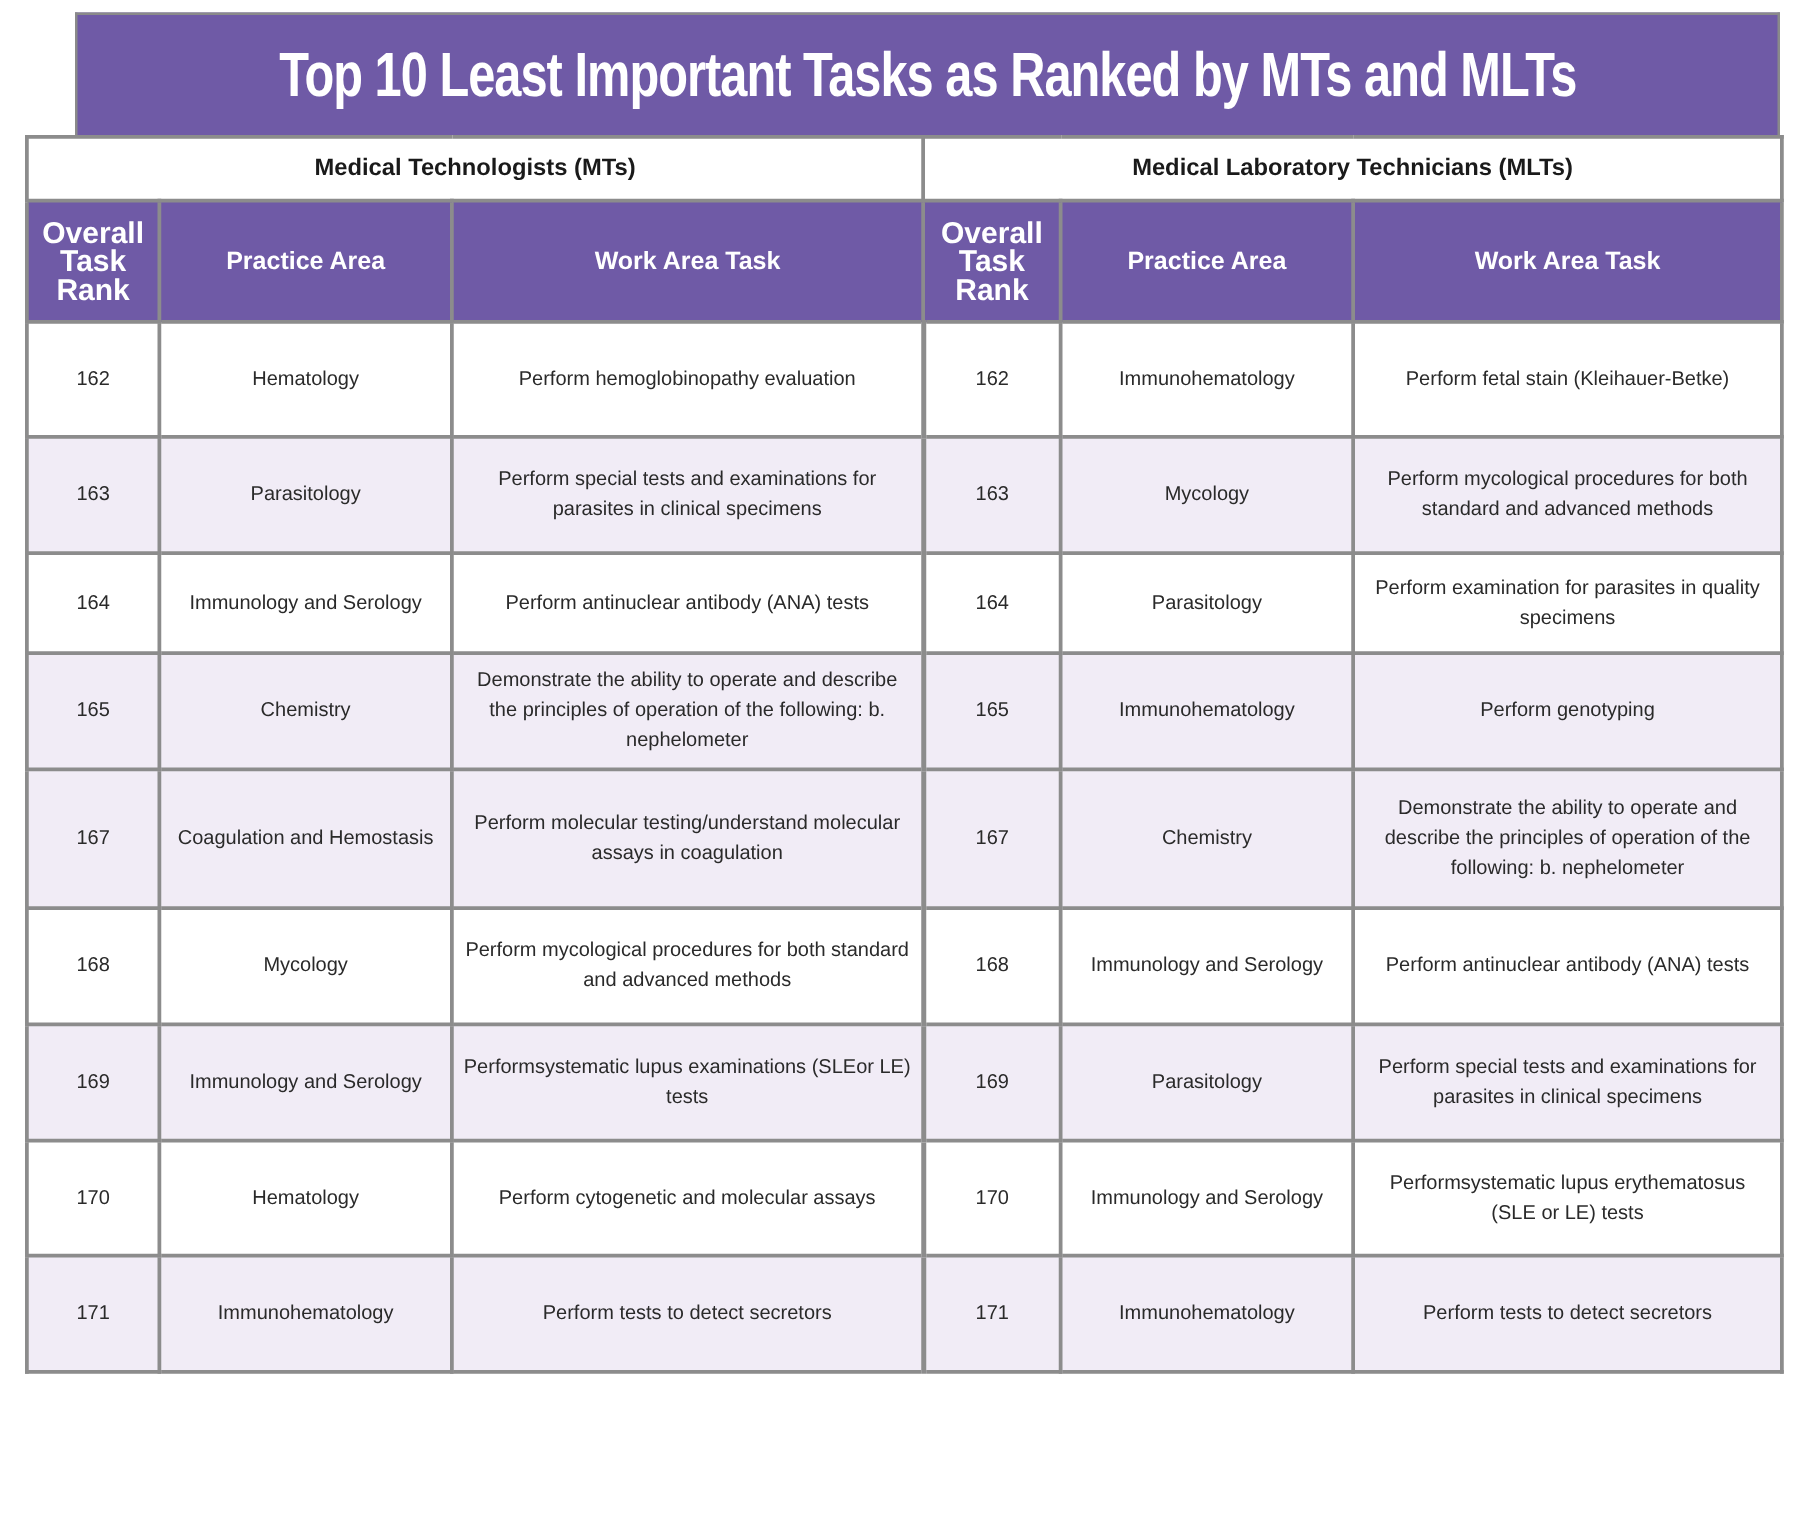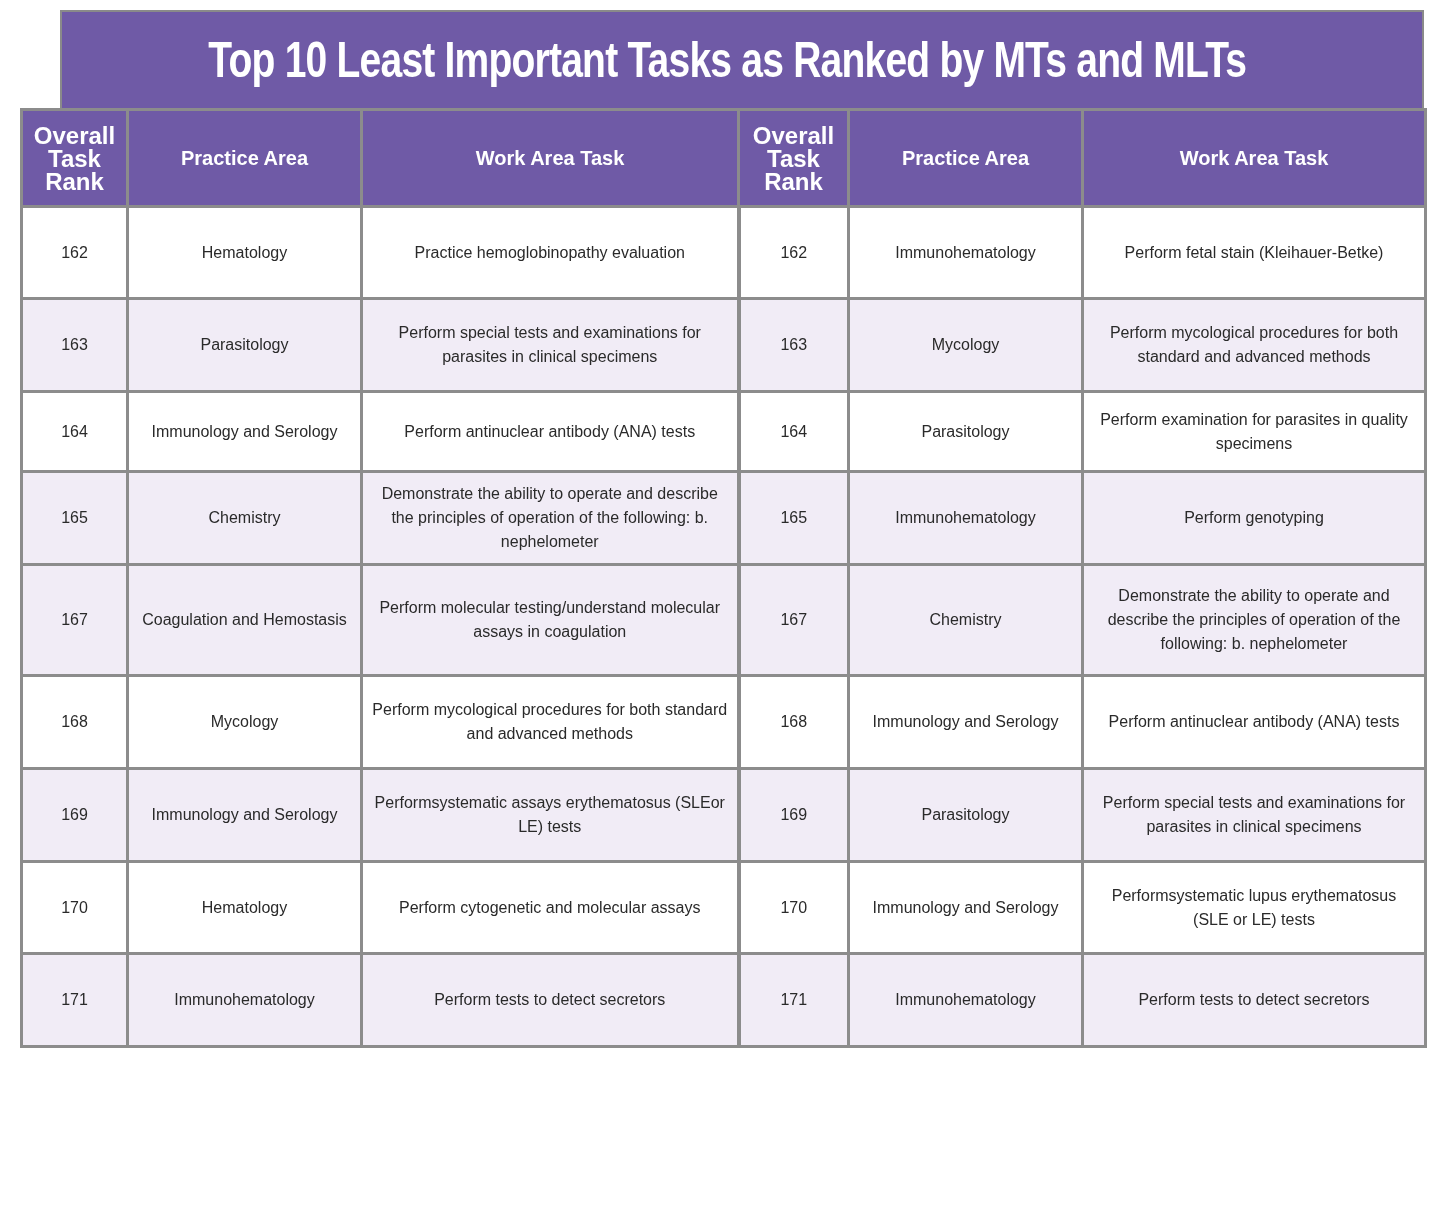--- a/index.html
+++ b/index.html
@@ -1,19 +1,19 @@
 <!DOCTYPE html>
 <html><head>
 <meta charset="utf-8">
 <style>
   html, body { margin: 0; padding: 0; background: #ffffff; }
   body { width: 1440px; height: 1218px; position: relative; overflow: hidden;
          font-family: "Liberation Sans", sans-serif; }
   .frame { position: absolute; left: 20px; top: 10px; width: 1404px; }
-  .title-bar { background: #6f5aa6; height: 98px; display: flex; align-items: center; justify-content: flex-start;
+  .title-bar { background: #6f5aa6; height: 98px; display: flex; align-items: center; justify-content: center;
                border: 2px solid #8a8a8a; border-bottom: none; box-sizing: border-box; margin-left: 40px; }
   .title-bar h1 { margin: 0; color: #ffffff; font-size: 50px; font-weight: bold; letter-spacing: -1px;
                   transform: scaleX(0.78); white-space: nowrap; }
   table { border-collapse: collapse; width: 1404px; table-layout: fixed; }
   td, th { border: 3px solid #8c8c8c; text-align: center; vertical-align: middle; padding: 0 8px;
            color: #2a2a2a; font-size: 20px; line-height: 24px; }
   .section-row th { background: #ffffff; color: #1a1a1a; font-weight: bold; font-size: 19px; height: 48px; }
   .col-head th { background: #6f5aa6; color: #ffffff; font-weight: bold; font-size: 20px; height: 94px; line-height: 23px; }
   .col-head th.rank { font-size: 24px; }
   tbody tr.odd td { background: #ffffff; }
@@ -31,34 +31,38 @@
   <table>
     <colgroup>
       <col style="width:106px">
         <col style="width:234px">
         <col style="width:377px">
       <col style="width:110px">
         <col style="width:234px">
         <col style="width:343px">
     </colgroup>
     <thead>
+      <tr class="section-row">
+        <th colspan="3">Medical Technologists (MTs)</th>
+        <th colspan="3">Medical Laboratory Technicians (MLTs)</th>
+      </tr>
       <tr class="col-head">
         <th class="rank">Overall Task Rank</th>
         <th>Practice Area</th>
         <th>Work Area Task</th>
         <th class="rank">Overall Task Rank</th>
         <th>Practice Area</th>
         <th>Work Area Task</th>
       </tr>
     </thead>
     <tbody id="tbody">
         <tr class="odd" style="height: 92px;">
           <td>162</td>
           <td>Hematology</td>
-          <td>Practice hemoglobinopathy evaluation</td>
+          <td>Perform hemoglobinopathy evaluation</td>
           <td class="split">162</td>
           <td>Immunohematology</td>
           <td>Perform fetal stain (Kleihauer-Betke)</td>
         </tr>
         <tr class="even" style="height: 93px;">
           <td>163</td>
           <td>Parasitology</td>
           <td>Perform special tests and examinations for parasites in clinical specimens</td>
           <td class="split">163</td>
           <td>Mycology</td>
@@ -92,21 +96,21 @@
           <td>168</td>
           <td>Mycology</td>
           <td>Perform mycological procedures for both standard and advanced methods</td>
           <td class="split">168</td>
           <td>Immunology and Serology</td>
           <td>Perform antinuclear antibody (ANA) tests</td>
         </tr>
         <tr class="even" style="height: 93px;">
           <td>169</td>
           <td>Immunology and Serology</td>
-          <td>Performsystematic assays erythematosus (SLEor LE) tests</td>
+          <td>Performsystematic lupus examinations (SLEor LE) tests</td>
           <td class="split">169</td>
           <td>Parasitology</td>
           <td>Perform special tests and examinations for parasites in clinical specimens</td>
         </tr>
         <tr class="odd" style="height: 92px;">
           <td>170</td>
           <td>Hematology</td>
           <td>Perform cytogenetic and molecular assays</td>
           <td class="split">170</td>
           <td>Immunology and Serology</td>

